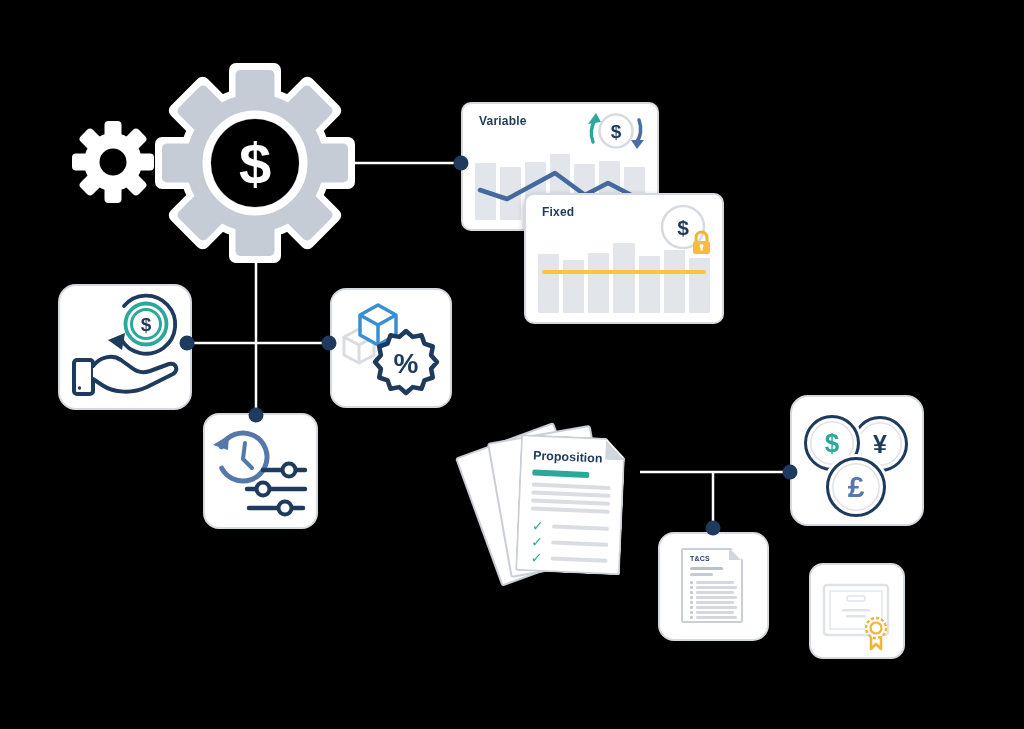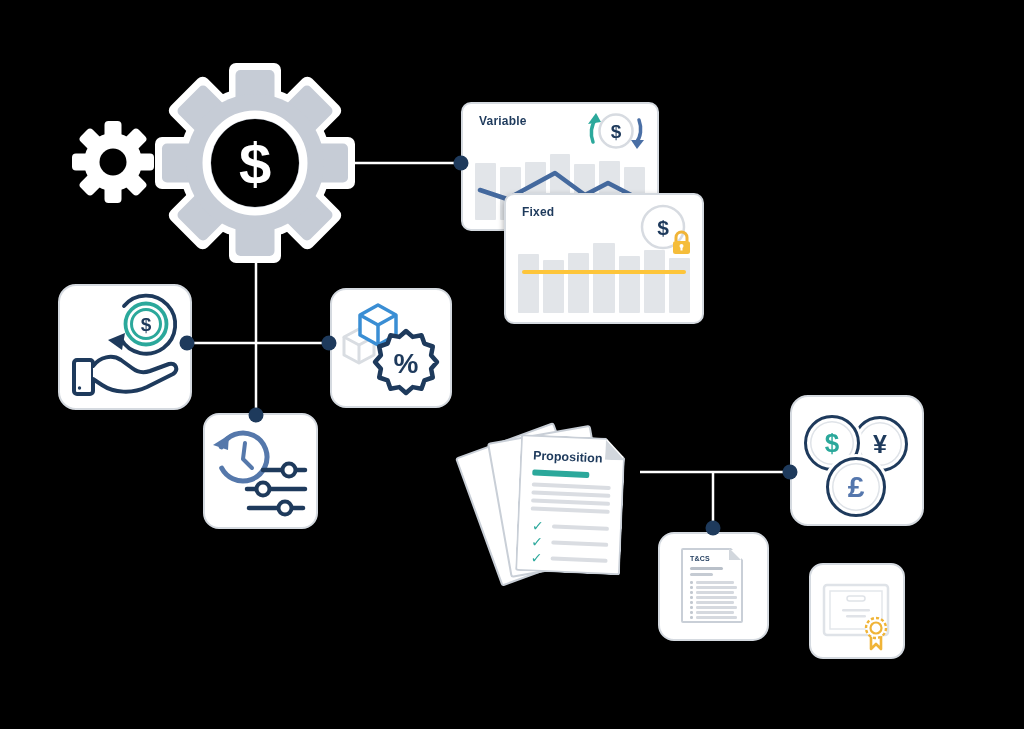--- a/index.html
+++ b/index.html
@@ -113,21 +113,21 @@
         <div class="bar" style="height: 100%;"></div>
         <div class="bar" style="height: 85%;"></div>
         <div class="bar" style="height: 89%;"></div>
         <div class="bar" style="height: 81%;"></div>
       </div>
     <svg class="chart-line-svg" width="166" height="66" viewBox="0 0 166 66" preserveAspectRatio="none">
       <polyline points="5,36 32,45 80,19 110,41 133,29 160,43" fill="none" stroke="#44699e" stroke-width="4.5" stroke-linejoin="round" stroke-linecap="round"></polyline>
     </svg>
   </div>
 
-  <div class="panel" style="left:504px;top:193px;width:196px;height:127px;">
+  <div class="panel" style="left:524px;top:193px;width:196px;height:127px;">
     <div class="panel-title">Fixed</div>
     <svg class="panel-icon" width="58" height="54" viewBox="0 0 58 54">
       <circle cx="27" cy="25" r="21" fill="#ffffff" stroke="#d7dbe1" stroke-width="2.5"></circle>
       <text x="27" y="25" dy="0.36em" text-anchor="middle" fill="#1e3a5c" font-size="21" font-weight="bold">$</text>
       <g>
         <path d="M40,39 v-3.5 a5.5,5.5 0 0 1 11,0 v3.5" stroke="#f0b437" stroke-width="3" fill="none"></path>
         <rect x="37" y="39" width="17" height="13" rx="2.5" fill="#f5bd3a"></rect>
         <circle cx="45.5" cy="44" r="2" fill="#ffffff"></circle>
         <rect x="44.5" y="44" width="2" height="4.5" fill="#ffffff"></rect>
       </g>

